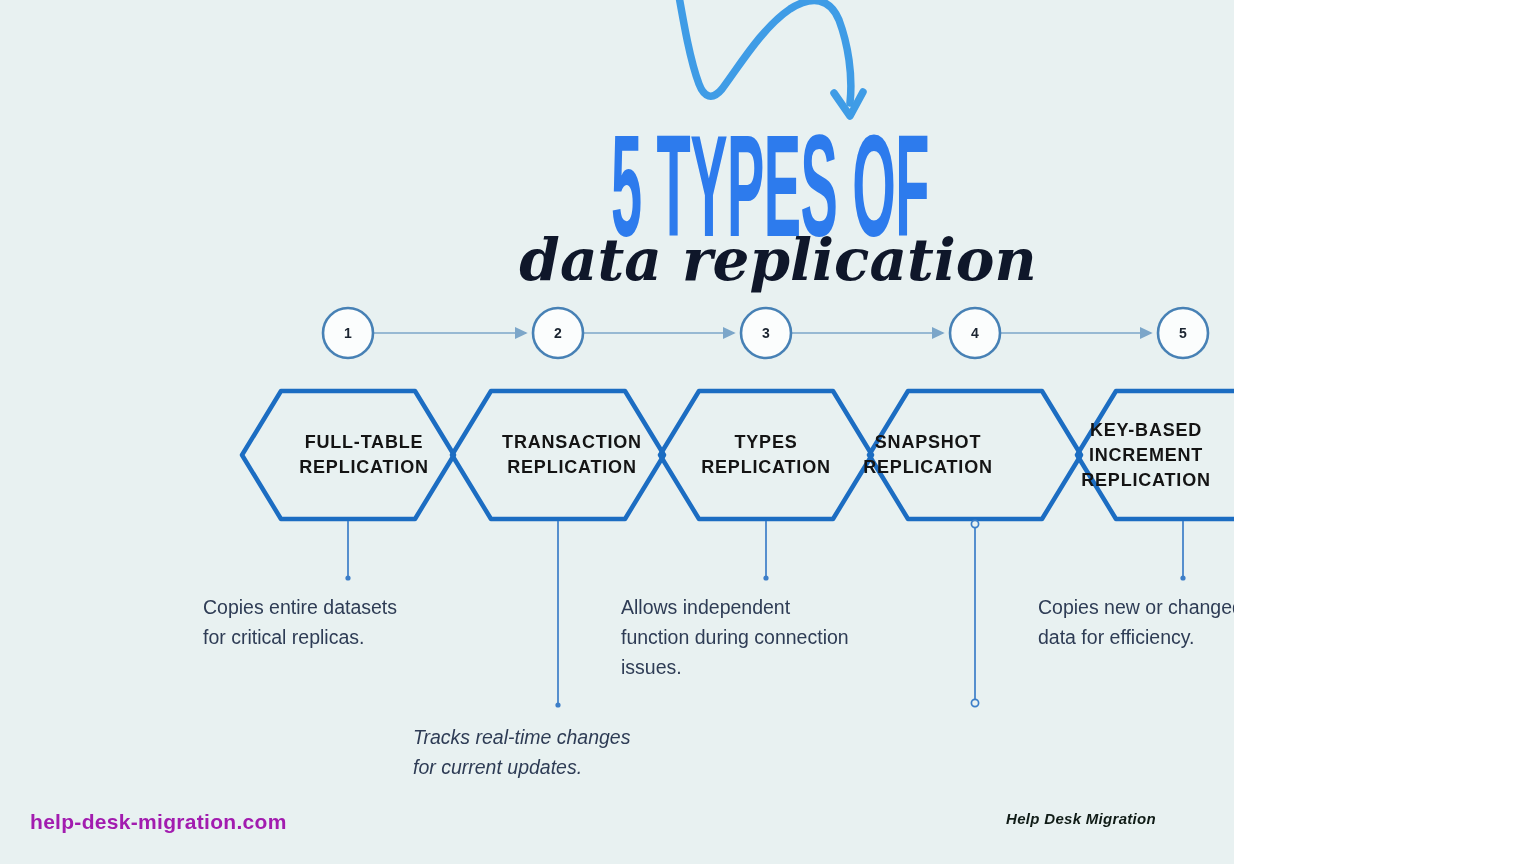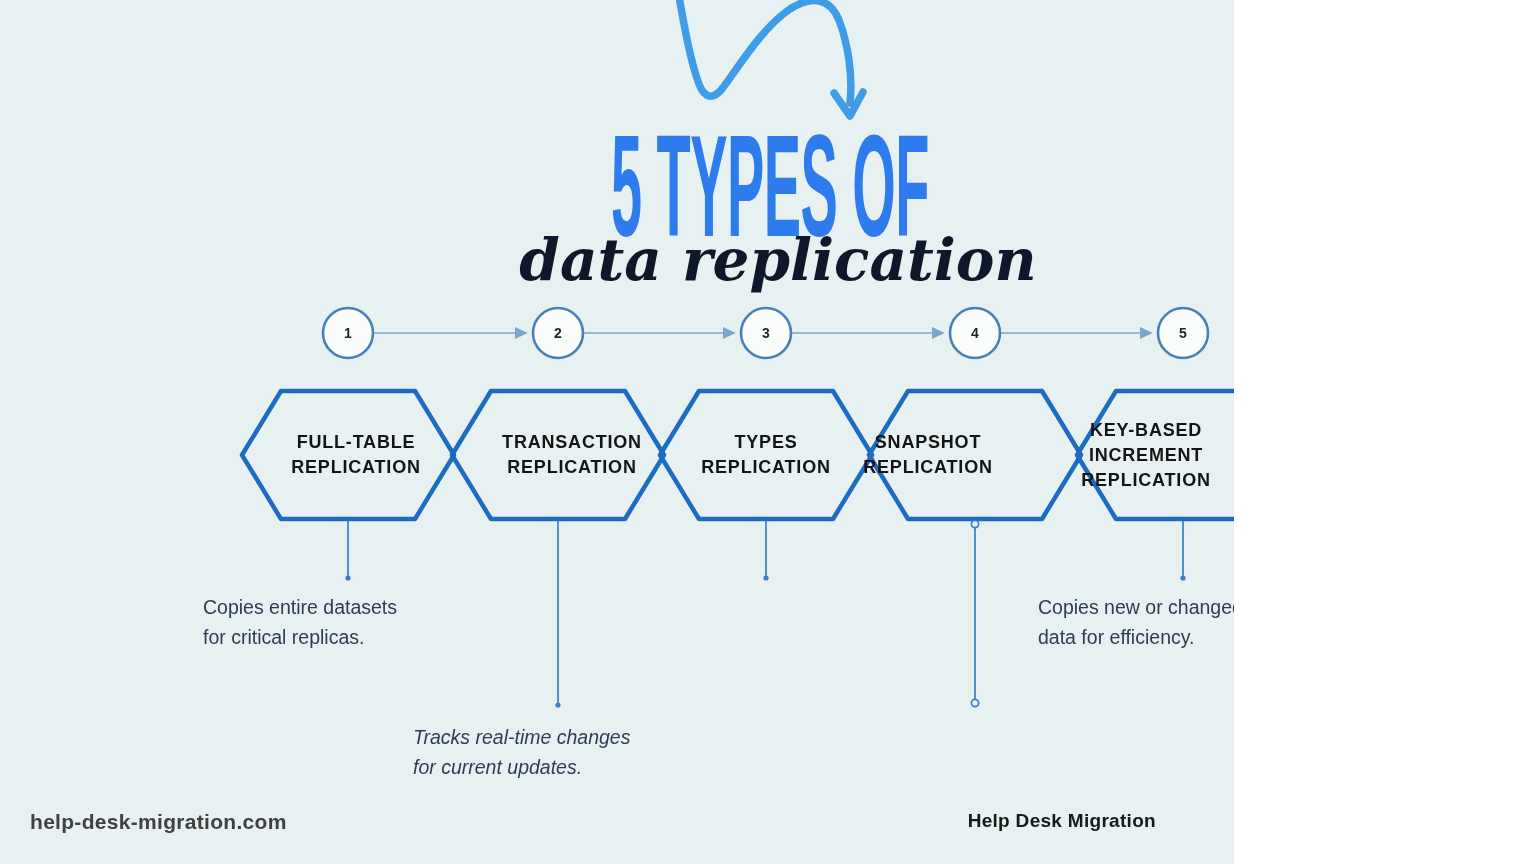--- a/index.html
+++ b/index.html
@@ -77,31 +77,32 @@
     white-space: pre-line;
   }
   .desc-row-high { top: 592px; }
   .desc-row-low  { top: 722px; font-style: italic; }
   .footer-site {
     position: absolute;
     left: 30px;
     top: 810px;
     font-size: 21px;
     font-weight: bold;
-    color: #404040;
+    color: #a21caf;
     letter-spacing: 0.3px;
   }
   .footer-brand {
     position: absolute;
     right: 78px;
     top: 810px;
-    font-size: 19px;
+    font-size: 15px;
     font-weight: bold;
     color: #101c17;
     letter-spacing: 0.3px;
+    font-style: italic;
   }
   .footer-logo {
     position: absolute;
     left: 1470px;
     top: 804px;
     width: 38px;
     height: 38px;
   }
 </style>
 </head>
@@ -165,36 +166,39 @@
 
   <div class="title-main">5 TYPES OF</div>
   <div class="title-script">data replication</div>
 
   <div class="step-number" style="left:323px">1</div>
   <div class="step-number" style="left:533px">2</div>
   <div class="step-number" style="left:741px">3</div>
   <div class="step-number" style="left:950px">4</div>
   <div class="step-number" style="left:1158px">5</div>
 
-  <div class="hex-label" style="left:256px">FULL-TABLE
+  <div class="hex-label" style="left:264px">FULL-TABLE
 REPLICATION</div>
   <div class="hex-label" style="left:472px">TRANSACTION
 REPLICATION</div>
   <div class="hex-label" style="left:666px">TYPES
 REPLICATION</div>
   <div class="hex-label" style="left:828px">SNAPSHOT
 REPLICATION</div>
   <div class="hex-label" style="left:1046px">KEY-BASED
 INCREMENT
 REPLICATION</div>
 
   <div class="type-desc desc-row-high" style="left:203px">Copies entire datasets
 for critical replicas.</div>
   <div class="type-desc desc-row-low" style="left:413px">Tracks real-time changes
 for current updates.</div>
+  <div class="type-desc desc-row-high" style="left:621px">Allows independent
+function during connection
+issues.</div>
   <div class="type-desc desc-row-high" style="left:1038px">Copies new or changed
 data for efficiency.</div>
 
   <div class="footer-site">help-desk-migration.com</div>
   <div class="footer-brand">Help Desk Migration</div>
   <svg class="footer-logo" viewBox="0 0 38 38">
     <g>
       <circle cx="19" cy="19" r="17" fill="#2b6fc1"></circle>
       <path d="M 11,19 A 8,7 0 0 1 27,19 Z" fill="#ffffff"></path>
       <ellipse cx="19" cy="20" rx="12.5" ry="4.8" fill="#ffffff"></ellipse>

